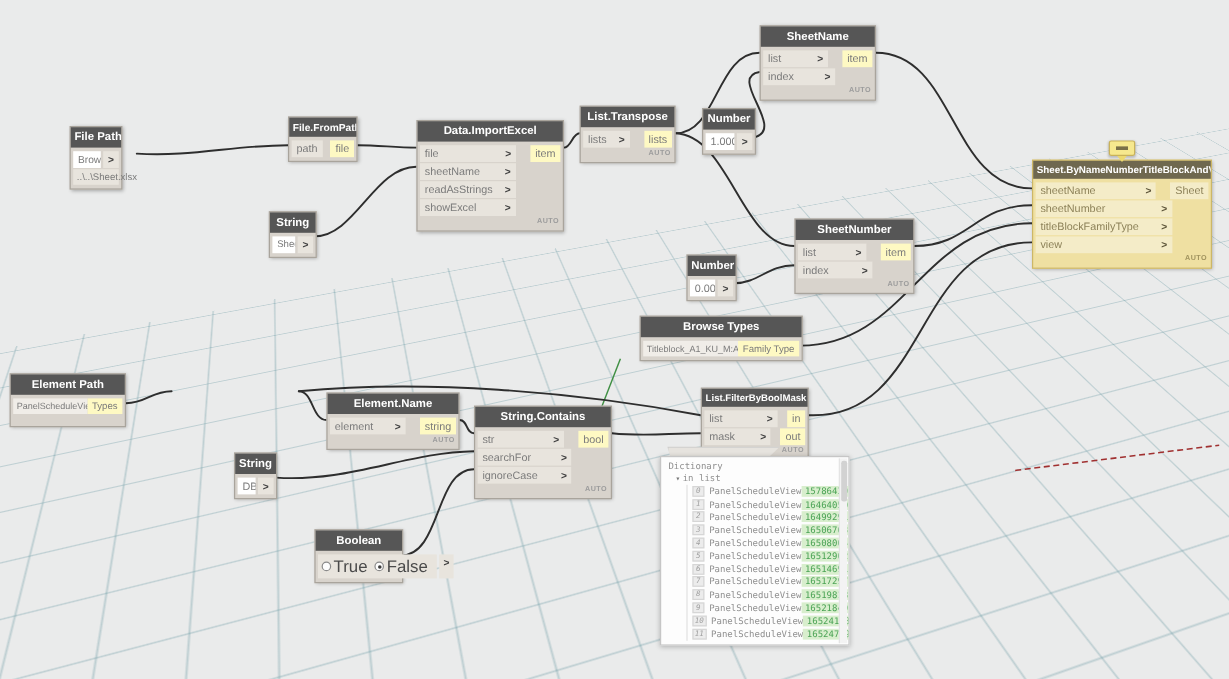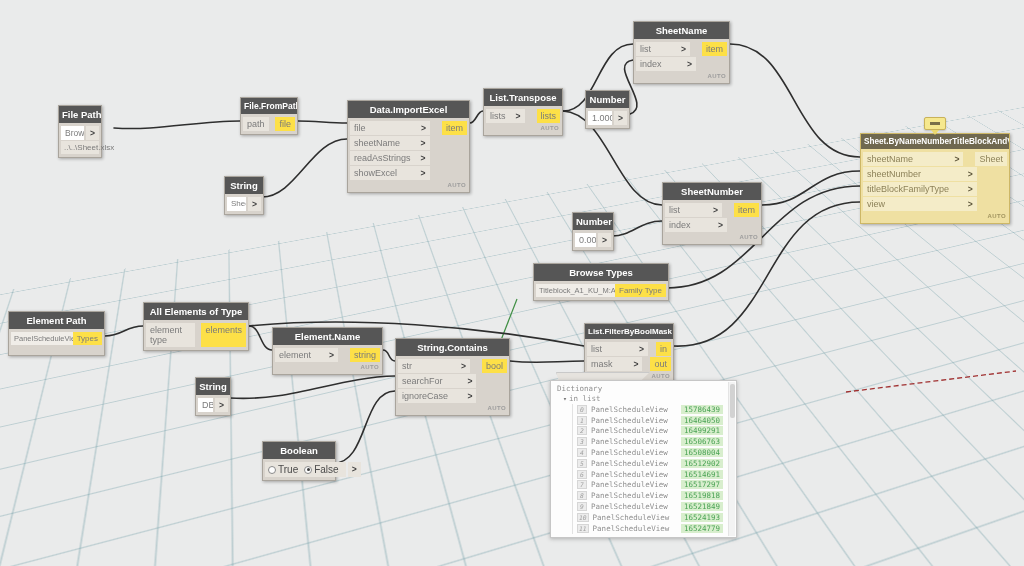--- a/index.html
+++ b/index.html
@@ -22,59 +22,59 @@
   
   .node { position: absolute; z-index: 3; border: 1px solid #a9a49c; background: #d8d3cc;
           box-shadow: 1px 1px 3px rgba(0,0,0,.3); font-size: 9px; color: #7b7b7b; }
   .hdr { background: #565656; color: #fff; font-weight: bold; font-size: 9.5px; text-align: center;
          padding: 3px 3px; white-space: nowrap; overflow: hidden; }
   .bd { padding: 2px 0; }
   .row { display: flex; align-items: stretch; margin: 1px 2px; }
   .pin { background: #e8e4dd; padding: 2px 4px; display: flex; justify-content: space-between;
          align-items: center; flex: 1; margin-right: 12px; }
   .pin.solo { flex: none; margin-right: 0; }
-  .pout { background: #fde047; padding: 2px 4px; margin-left: auto; white-space: nowrap; }
+  .pout { background: #fef9c3; padding: 2px 4px; margin-left: auto; white-space: nowrap; }
   .chev { color: #3f3f3f; font-weight: bold; margin-left: 6px; font-size: 8.5px; }
   .lacing { text-align: right; font-size: 6px; color: #9c9c9c; padding: 1px 3px 2px;
             font-weight: bold; letter-spacing: .4px; }
   .val { background: #ffffff; padding: 2px 4px; flex: 1; white-space: nowrap; overflow: hidden; }
   .outchev { background: #e8e4dd; padding: 2px 4px; margin-left: 2px; font-weight: bold;
              color: #3f3f3f; font-size: 8.5px; }
   .dd { background: #f0ede8; padding: 2px 3px; flex: 1; display: flex; justify-content: space-between;
         align-items: center; white-space: nowrap; overflow: hidden; }
   .pathrow { background: #e8e4dd; padding: 2px 3px; margin: 1px 2px; font-size: 8px; white-space: nowrap; }
 
   
   .node.warn { background: #efe0a2; border-color: #cdb766; }
   .warn .hdr { background: #6f684f; font-size: 8.2px; }
   .warn .pin, .warn .pout { background: #f4ecc8; color: #8d8259; }
   .warn .chev { color: #5d553a; }
   .warn .lacing { color: #a1945f; }
 
   
   .boolbox { flex: 1; display: flex; align-items: center; gap: 2px; background: #e8e4dd;
-             padding: 2px 3px; font-size: 10px; color: #4a4a4a; }
+             padding: 2px 3px; font-size: 14px; color: #4a4a4a; }
   .radio { width: 8px; height: 8px; border: 1px solid #8a8a8a; border-radius: 50%; background: #fdfdfd;
            display: inline-block; position: relative; flex: none; }
   .radio.sel::after { content: ""; position: absolute; inset: 1.5px; background: #3b3b3b; border-radius: 50%; }
   .blabel { margin-right: 4px; }
 
   
   .note { position: absolute; left: 924px; top: 117px; width: 22px; height: 13px; background: #f6e88e;
           border: 1px solid #c9b25a; border-radius: 2px; z-index: 4; box-shadow: 0 1px 2px rgba(0,0,0,.2); }
   .note-dash { margin: 4px auto 0; width: 10px; height: 3px; background: #7a7048; }
   .note-tail { position: absolute; left: 931px; top: 130px; width: 0; height: 0; z-index: 4;
                border-left: 4px solid transparent; border-right: 4px solid transparent;
                border-top: 5px solid #ecd96f; }
 
   
   .pv-connector { position: absolute; left: 556px; top: 372px; width: 94px; height: 9px; z-index: 3;
                   background: #e6e3de; border: 1px solid #c9c9c9;
                   clip-path: polygon(0 0, 100% 0, 90% 100%, 3% 100%); }
-  .preview { position: absolute; left: 550px; top: 380px; width: 187px; height: 158px; z-index: 3;
+  .preview { position: absolute; left: 550px; top: 380px; width: 158px; height: 158px; z-index: 3;
              background: #fdfdfd; border: 1px solid #c6c6c6; box-shadow: 0 1px 4px rgba(0,0,0,.25);
              font-family: "DejaVu Sans Mono", monospace; font-size: 7.5px; color: #8f8f8f; overflow: hidden; }
   .pv-head { padding: 3px 0 0 6px; }
   .pv-group { padding: 1px 0 1px 12px; }
   .pv-caret { font-size: 6.5px; margin-right: 2px; color: #777; }
   .pv-rows { margin-left: 21px; border-left: 1px solid #e2e2e2; }
   .pv-row { display: flex; align-items: center; height: 10.8px; padding-right: 13px; }
   .pv-idx { min-width: 10px; text-align: center; background: #ececec; border: 1px solid #d6d6d6;
             color: #a0a0a0; font-style: italic; font-size: 6.3px; margin: 0 4px; padding: 0 1px; flex: none; }
   .pv-label { white-space: nowrap; }
@@ -313,31 +313,20 @@
       <div class="row">
         <div class="dd" style="font-size:7.5px">
           <span>PanelScheduleView</span>
 
         </div>
         <div class="pout" style="font-size:8px">Types</div>
       </div>
     </div>
   </div>
 
-  <div class="node" style="left:143px;top:302px;width:106px">
-    <div class="hdr">All Elements of Type</div>
-    <div class="bd">
-      <div class="row">
-        <div class="pin" style="margin-right:6px">
-          <span>element type</span>
-        </div>
-        <div class="pout">elements</div>
-      </div>
-    </div>
-  </div>
 
   <div class="node" style="left:272px;top:327px;width:111px">
     <div class="hdr">Element.Name</div>
     <div class="bd">
       <div class="row">
         <div class="pin">
           <span>element</span>
           <span class="chev">&gt;</span>
         </div>
         <div class="pout">string</div>

